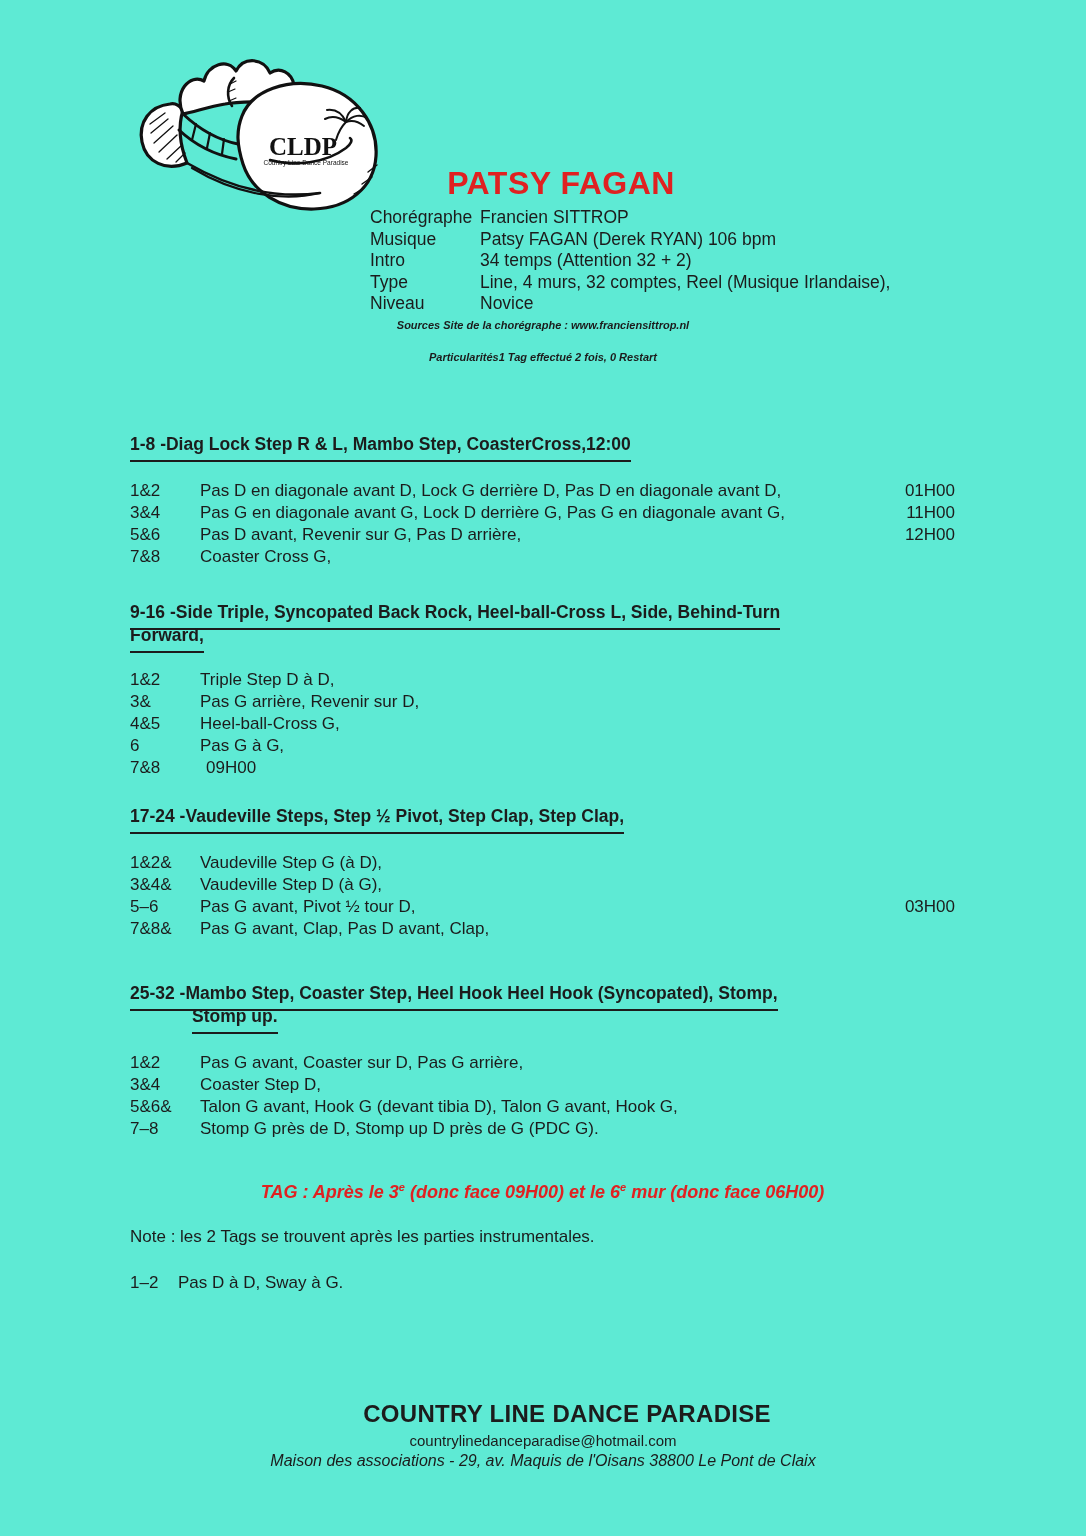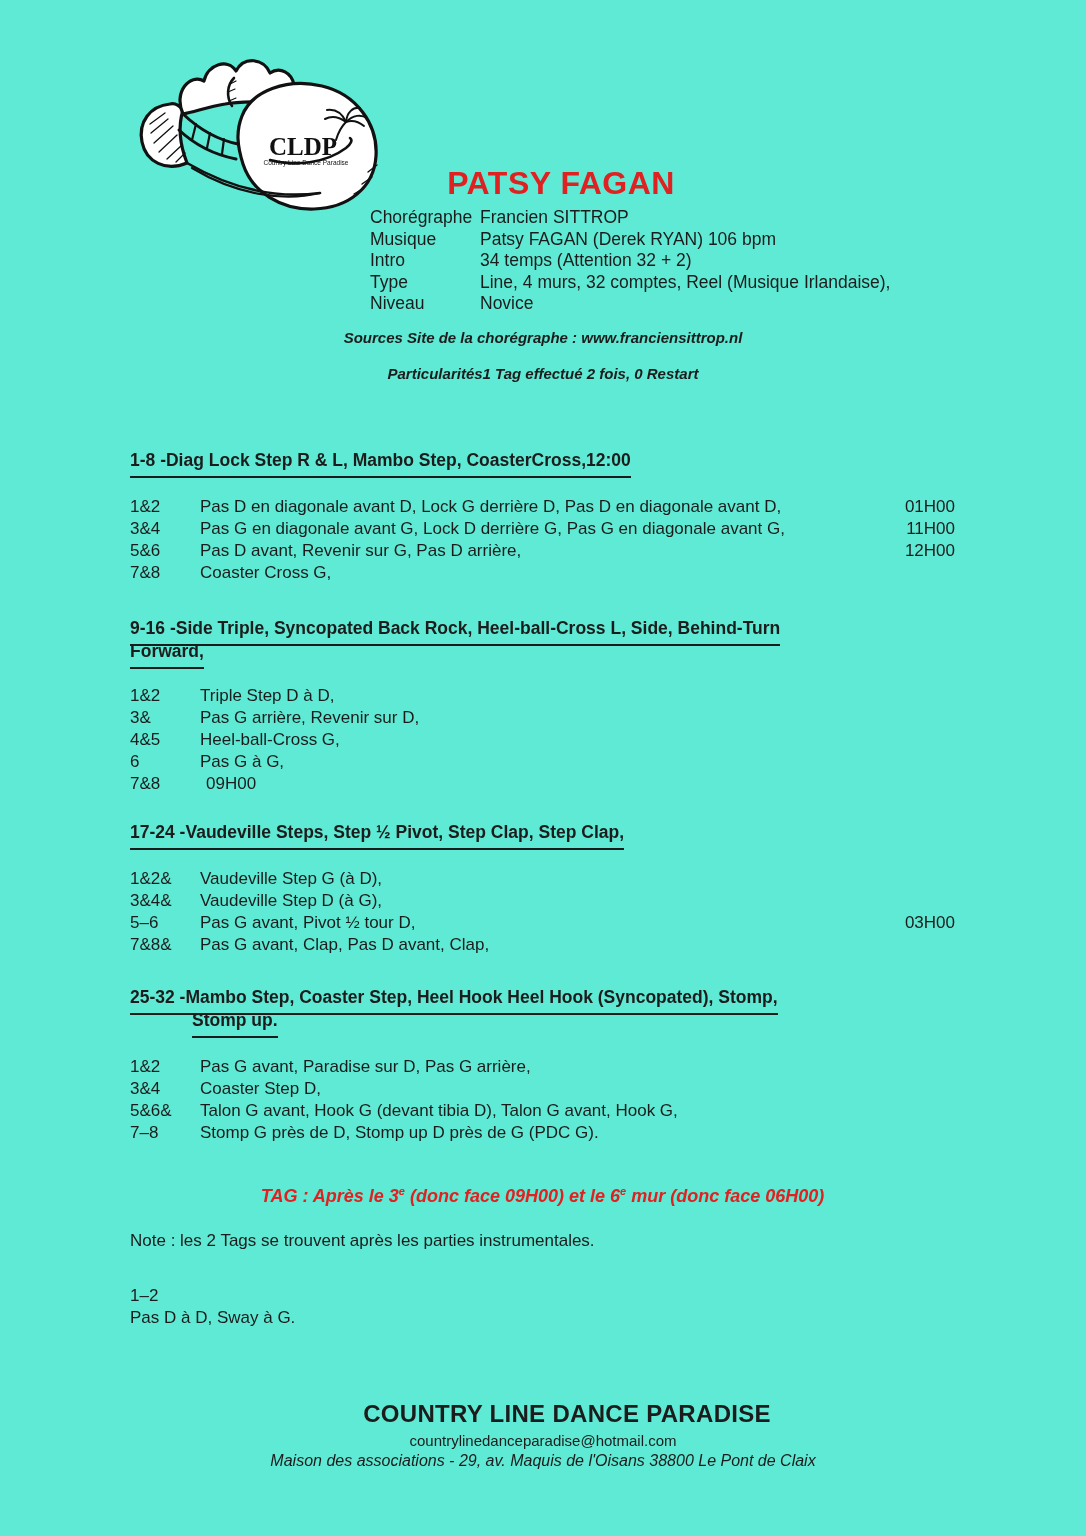--- a/index.html
+++ b/index.html
@@ -17,45 +17,45 @@
     margin:0; padding:164px 16px 0 52px; text-align:center;
     font-size:32px; font-weight:bold; line-height:38px; color:var(--accent);
     letter-spacing:0.5px;
   }
   .meta { margin:5px 0 0 370px; font-size:17.5px; line-height:21.5px; }
   .meta-row { display:flex; }
   .meta-label { flex:none; width:110px; }
   .meta-value { flex:1; white-space:nowrap; }
   .sources-line, .particularites-line {
     text-align:center; font-weight:bold; font-style:italic;
-    font-size:15px; line-height:21.5px; margin-top:12px;
+    font-size:11px; line-height:21.5px; margin-top:0;
   }
   
   .content { margin:0 131px 0 130px; }
   .sec-h { margin:0; font-size:17.5px; font-weight:bold; line-height:23px; }
   .sec-h .hline { display:block; }
   .sec-h .u { border-bottom:2px solid currentColor; padding-bottom:6px; }
   .sec-h .indent { margin-left:62px; }
   .mt-s1 { margin-top:64px; }
   .mt-s2 { margin-top:33px; }
   .mt-s3 { margin-top:26px; }
-  .mt-s4 { margin-top:30px; }
+  .mt-s4 { margin-top:42px; }
   .steps { margin-top:24px; font-size:17px; line-height:22px; }
   .steps.tight { margin-top:22px; }
   .step { display:flex; }
   .cnt { flex:none; width:70px; }
   .txt { flex:1; }
   .time { flex:none; margin-left:6px; }
   .tag-line {
     margin-top:40px; text-align:center; color:var(--accent);
     font-weight:bold; font-style:italic; font-size:18px; line-height:24px;
   }
   .tag-line sup { font-size:11px; line-height:0; }
   .note-line { margin-top:22px; font-size:17px; line-height:22px; }
-  .extra-step { display:flex; margin-top:33px; font-size:17px; line-height:22px;flex-direction:column; }
+  .extra-step { display:flex; margin-top:24px; font-size:17px; line-height:22px; }
   .extra-step .cnt2 { flex:none; width:48px; }
   
   .footer { position:absolute; left:0; right:0; top:1400px; text-align:center; }
   .f-title { font-size:24px; font-weight:bold; line-height:28px; padding-left:48px; letter-spacing:0.3px; }
   .f-email { font-size:15px; line-height:19px; margin-top:3px; }
   .f-addr { font-size:16px; line-height:20px; margin-top:1px;font-style:italic; }
 </style>
 </head>
 <body>
 
@@ -219,21 +219,21 @@
       </div>
     </div>
 
     <h2 class="sec-h mt-s4">
       <span class="hline"><span class="u">25-32 -Mambo Step, Coaster Step, Heel Hook Heel Hook (Syncopated), Stomp,</span></span>
       <span class="hline"><span class="u indent">Stomp up.</span></span>
     </h2>
     <div class="steps">
       <div class="step">
         <span class="cnt">1&amp;2</span>
-        <span class="txt">Pas G avant, Paradise sur D, Pas G arrière,</span>
+        <span class="txt">Pas G avant, Coaster sur D, Pas G arrière,</span>
         <span class="time"></span>
       </div>
       <div class="step">
         <span class="cnt">3&amp;4</span>
         <span class="txt">Coaster Step D,</span>
         <span class="time"></span>
       </div>
       <div class="step">
         <span class="cnt">5&amp;6&amp;</span>
         <span class="txt">Talon G avant, Hook G (devant tibia D), Talon G avant, Hook G,</span>

